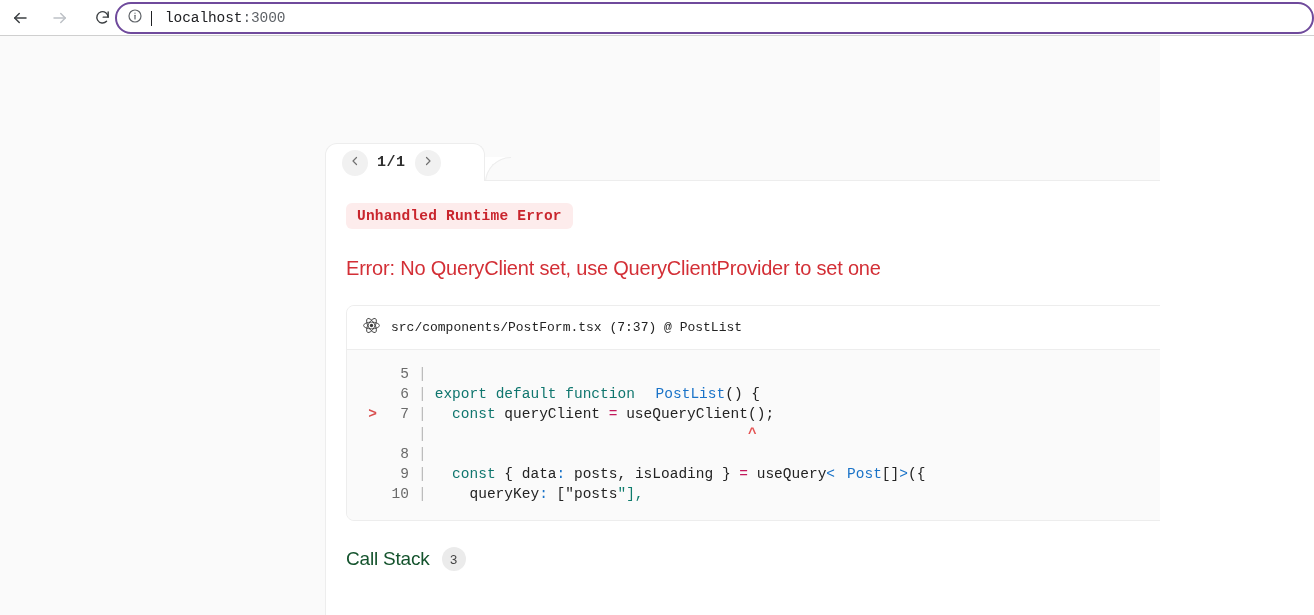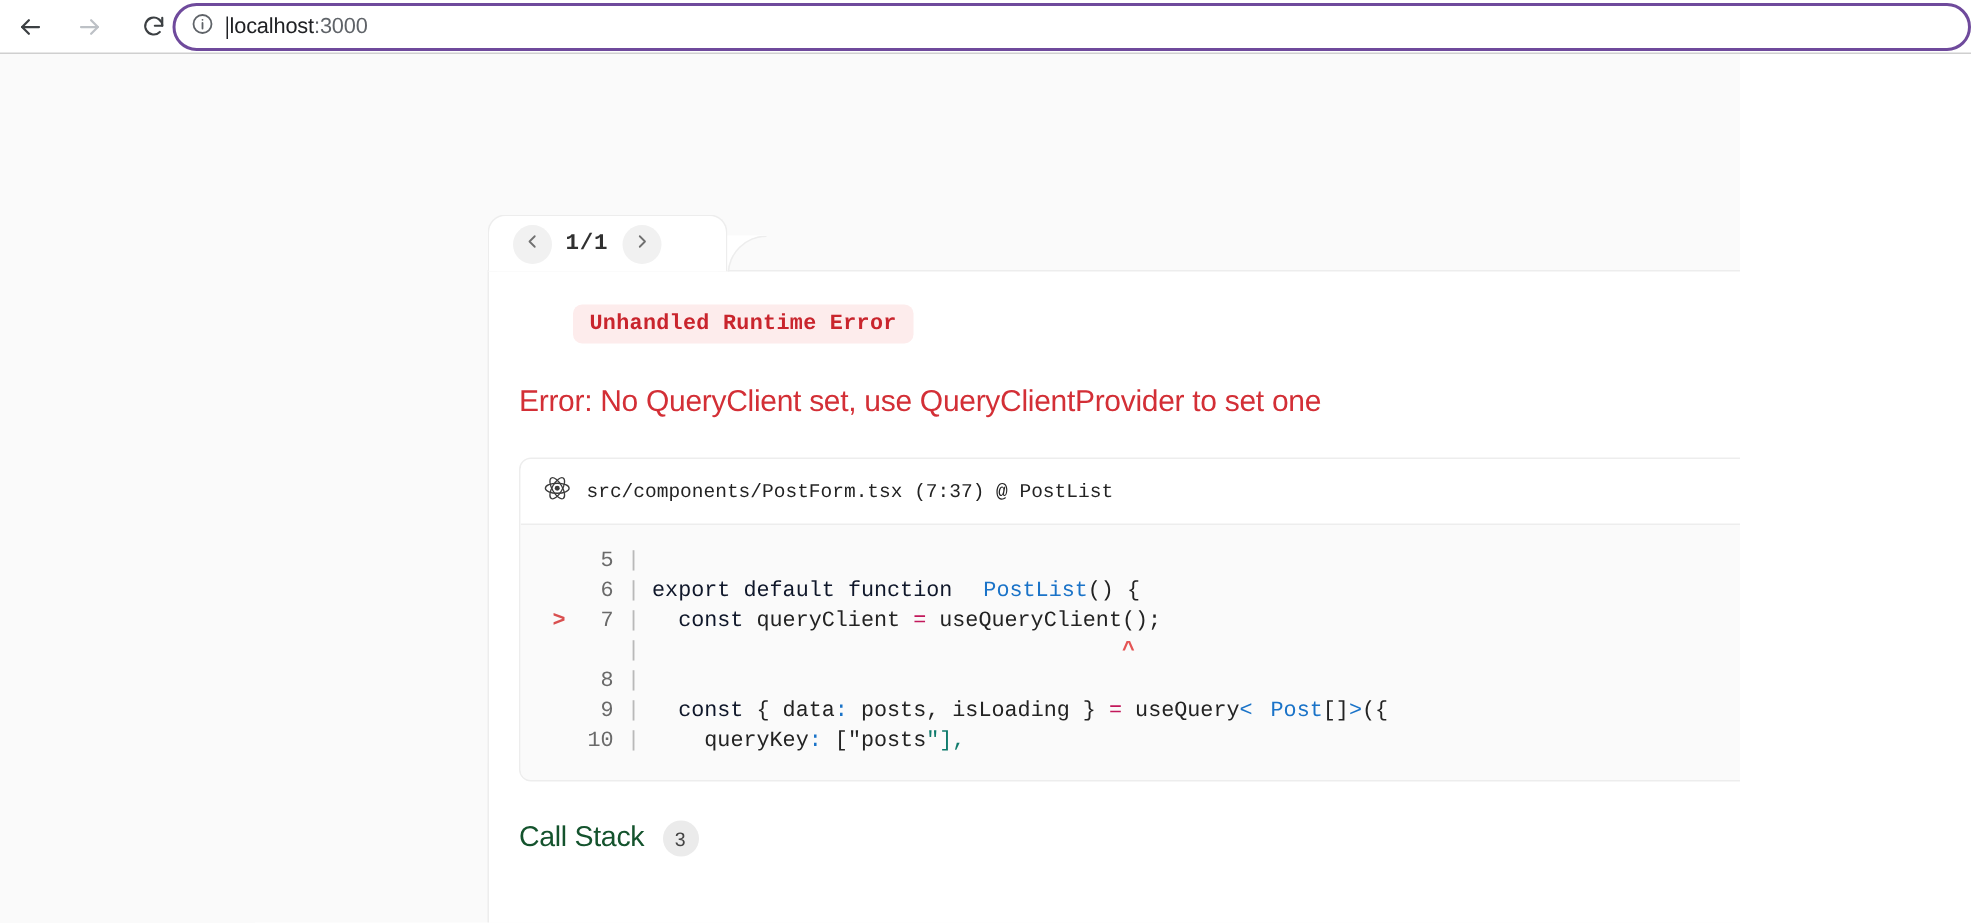--- a/index.html
+++ b/index.html
@@ -50,25 +50,26 @@
     padding-left: 10px;
   }
   .info-icon { flex: 0 0 auto; display:block; margin-right: 8px; }
   .url-caret {
     width: 1px; height: 15px;
     background: #202124;
     margin-right: 1px;
     flex: 0 0 auto;
   }
   .url-text {
-    font-family: Liberation Sans, sans-serif;
+    font-family: Liberation Mono, monospace;
     font-size: 14.5px;
     color: #202124;
     white-space: nowrap;
     letter-spacing: -0.1px;
+    margin-left: 12px;
   }
   .url-text .dim { color: #5f6368; }
 
   
   .viewport {
     position: absolute;
     top: 36px; left: 0;
     width: 1160px;
     height: 579px;
     background: #fafafa;
@@ -151,21 +152,20 @@
   .badge-runtime {
     display: inline-block;
     background: #fdecec;
     color: #c9252d;
     font-family: "Liberation Mono", monospace;
     font-size: 14.5px;
     font-weight: 700;
     padding: 5px 11px;
     border-radius: 6px;
     letter-spacing: 0.2px;
-    margin-left: 36px;
   }
 
   .error-title {
     margin-top: 28px;
     color: #d32f36;
     font-family: "Liberation Sans", sans-serif;
     font-size: 20px;
     font-weight: 400;
     letter-spacing: -0.2px;
   }
@@ -212,21 +212,21 @@
     font-weight: 700;
   }
   .lineno {
     display: inline-block;
     width: 32px;
     text-align: right;
     color: #6a6a6a;
   }
   .bar { color: #b9b9b9; padding: 0 8px 0 9px; }
 
-  .k-kw   { color: #0f172a; }
+  .k-kw   { color: #0f766e; }
   .k-type { color: #1a73c8; padding-left: 12px; }
   .k-str  { color: #0f7b6c; }
   .k-op   { color: #c2185b; }
   .k-pun  { color: #1a73c8; }
   .k-txt  { color: #232323; }
   .caret  { color: #e45454; font-weight: 700; }
 
   
   .callstack-row {
     margin-top: 26px;

